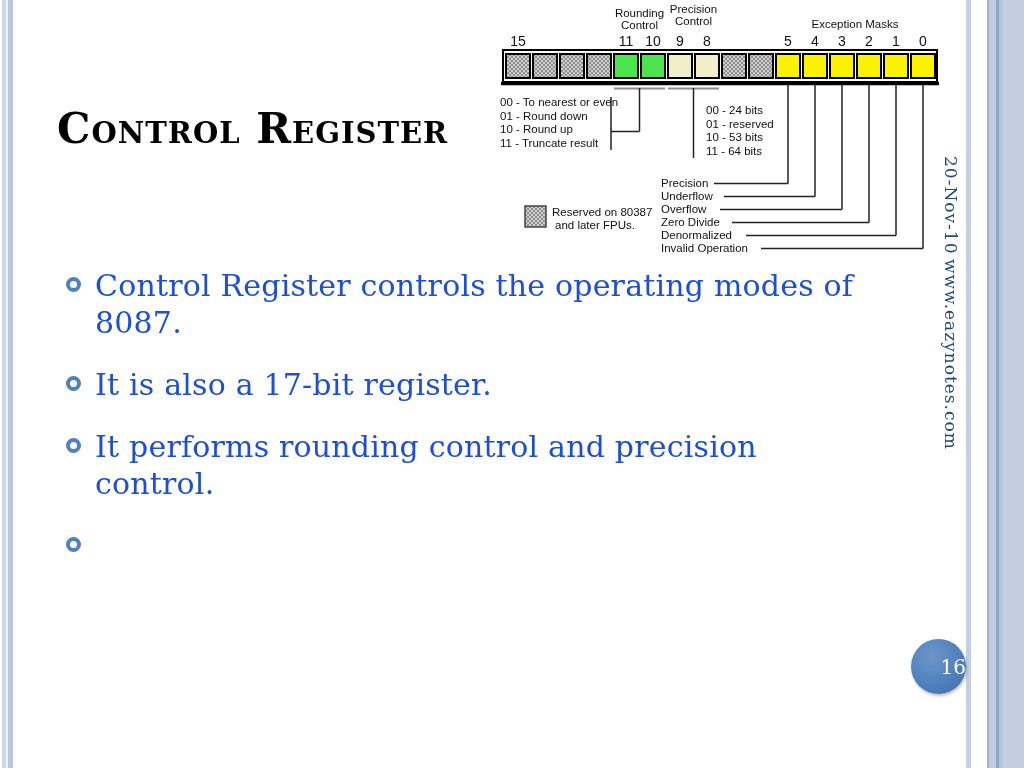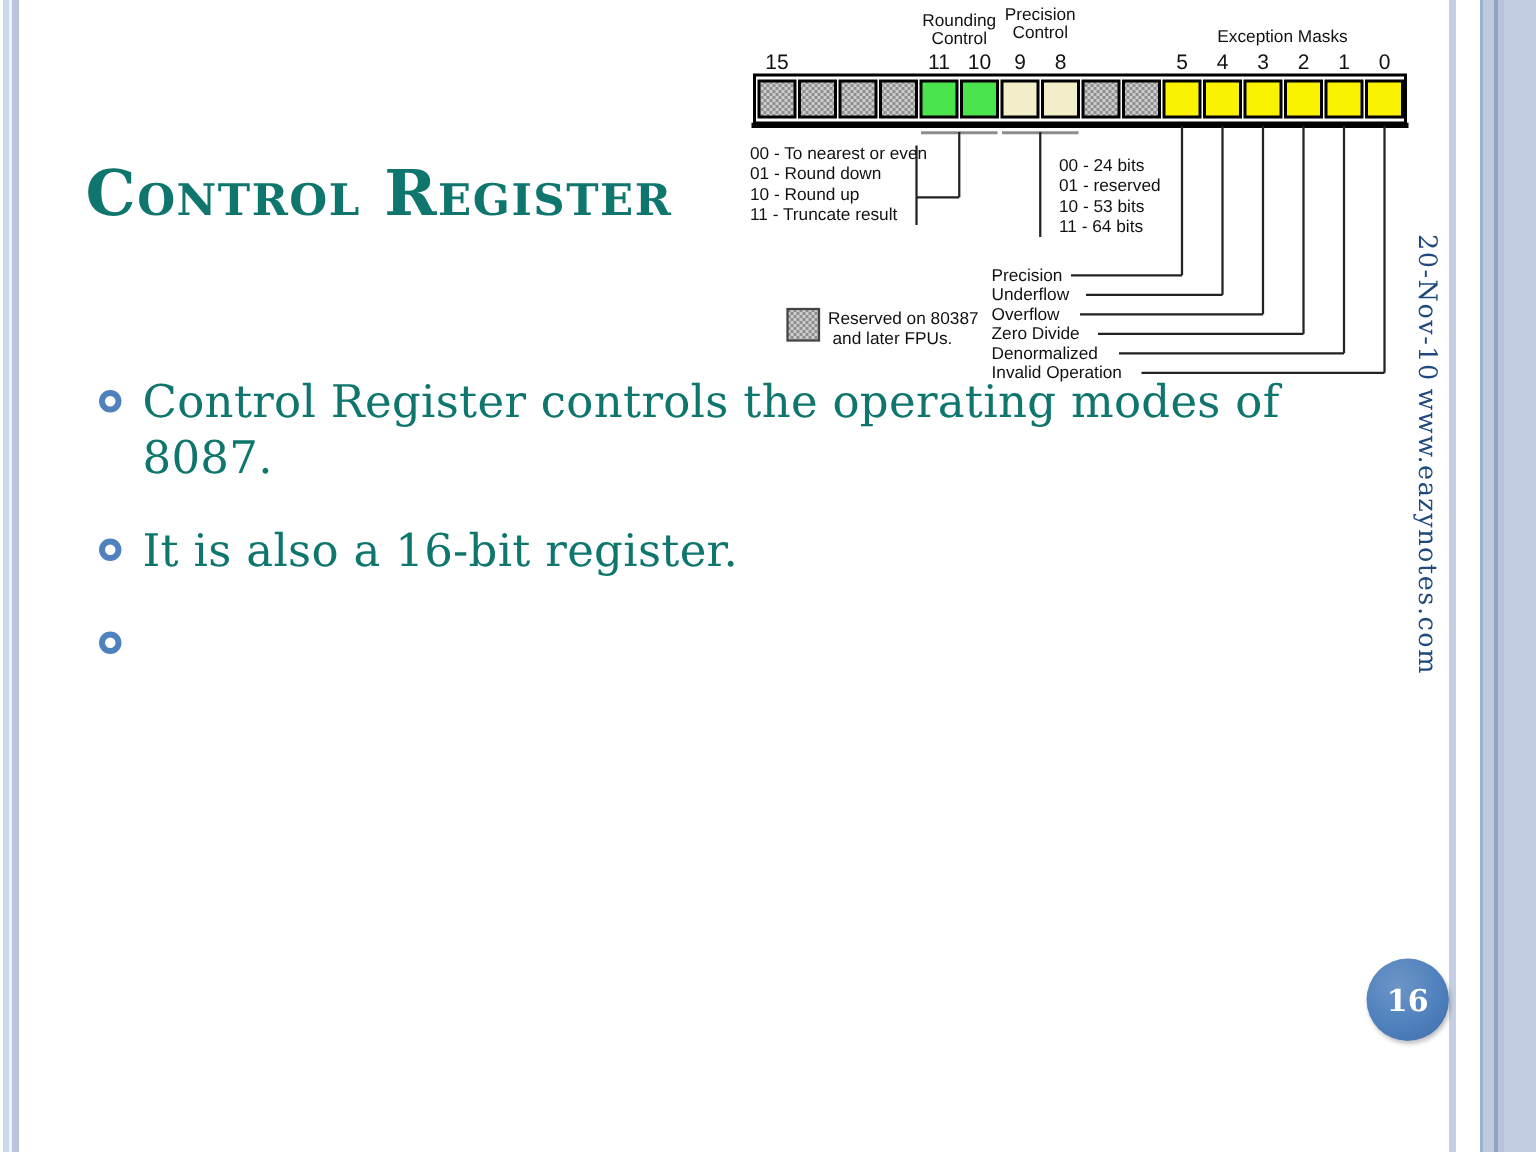--- a/index.html
+++ b/index.html
@@ -6,38 +6,38 @@
   #slide{position:relative;width:1024px;height:768px;background:#ffffff;overflow:hidden;
          font-family:"DejaVu Serif",serif;}
 
   
   .left-band{position:absolute;left:0;top:0;width:14px;height:768px;
     background:linear-gradient(to right,#ffffff 0 2px,#cdd8ea 2px 6px,#eef2f8 6px 8px,#b9c6de 8px 13px,#ffffff 13px 14px);}
   .right-band{position:absolute;left:964px;top:0;width:60px;height:768px;
     background:linear-gradient(to right,#ffffff 0 2px,#c4cfe3 2px 7px,#ffffff 7px 23px,#9db1d3 23px 25px,#c0cbdf 25px 32px,#8fa3c9 32px 35px,#b7c3da 35px 39px,#c2cde1 39px 60px);}
 
   .title{position:absolute;left:57px;top:108px;line-height:1;
-    font-size:42px;font-weight:700;font-variant:small-caps;letter-spacing:1px;color:#0f766e;}
+    font-size:42px;font-weight:700;font-variant:small-caps;letter-spacing:1px;color:#000000;}
 
-  .bullets{position:absolute;left:62px;top:250px;width:820px;margin:0;padding:0;list-style:none;
-    font-size:30px;line-height:37px;color:#0f766e;letter-spacing:0.2px;}
+  .bullets{position:absolute;left:62px;top:267px;width:820px;margin:0;padding:0;list-style:none;
+    font-size:30px;line-height:37px;color:#1d4ed8;letter-spacing:0.2px;}
   .bullets li{display:flex;margin:0 0 25px 0;}
   .bullet-marker{flex:0 0 auto;width:7px;height:7px;border:4px solid #4F81BD;border-radius:50%;
     margin:10px 14px 0 4px;}
   .bullet-text{white-space:pre-line;}
 
   .vtext{position:absolute;writing-mode:vertical-rl;font-size:17px;color:#1F497D;letter-spacing:1px;}
   .vdate{left:941px;top:156px;}
   .vurl{left:941px;top:259px;}
 
   .page-badge{position:absolute;left:911px;top:639px;width:55px;height:55px;border-radius:50%;
     background:radial-gradient(circle at 38% 32%,#6d95c6,#4F81BD 55%,#406ba4 100%);
     box-shadow:1px 2px 3px rgba(0,0,0,0.25);
-    display:flex;align-items:center;justify-content:center;
-    color:#ffffff;font-size:20px;font-weight:700;}
+    display:flex;align-items:center;justify-content:flex-end;
+    color:#ffffff;font-size:20px;font-weight:400;}
 
   .diagram{position:absolute;left:495px;top:0;width:455px;height:258px;}
   .diagram text{font-family:"Liberation Sans","DejaVu Sans",sans-serif;fill:#111;}
 </style>
 </head>
 <body>
 
 <div id="slide">
   <div class="left-band"></div>
   <div class="right-band"></div>
@@ -126,21 +126,26 @@
   </svg>
 
   <ul class="bullets">
       <li>
         <span class="bullet-marker"></span>
         <span class="bullet-text">Control Register controls the operating modes of
 8087.</span>
       </li>
       <li>
         <span class="bullet-marker"></span>
-        <span class="bullet-text">It is also a 16-bit register.</span>
+        <span class="bullet-text">It is also a 17-bit register.</span>
+      </li>
+      <li>
+        <span class="bullet-marker"></span>
+        <span class="bullet-text">It performs rounding control and precision
+control.</span>
       </li>
       <li>
         <span class="bullet-marker"></span>
       </li>
     </ul>
 
   <div class="vtext vdate">20-Nov-10</div>
   <div class="vtext vurl">www.eazynotes.com</div>
 
   <div class="page-badge">

